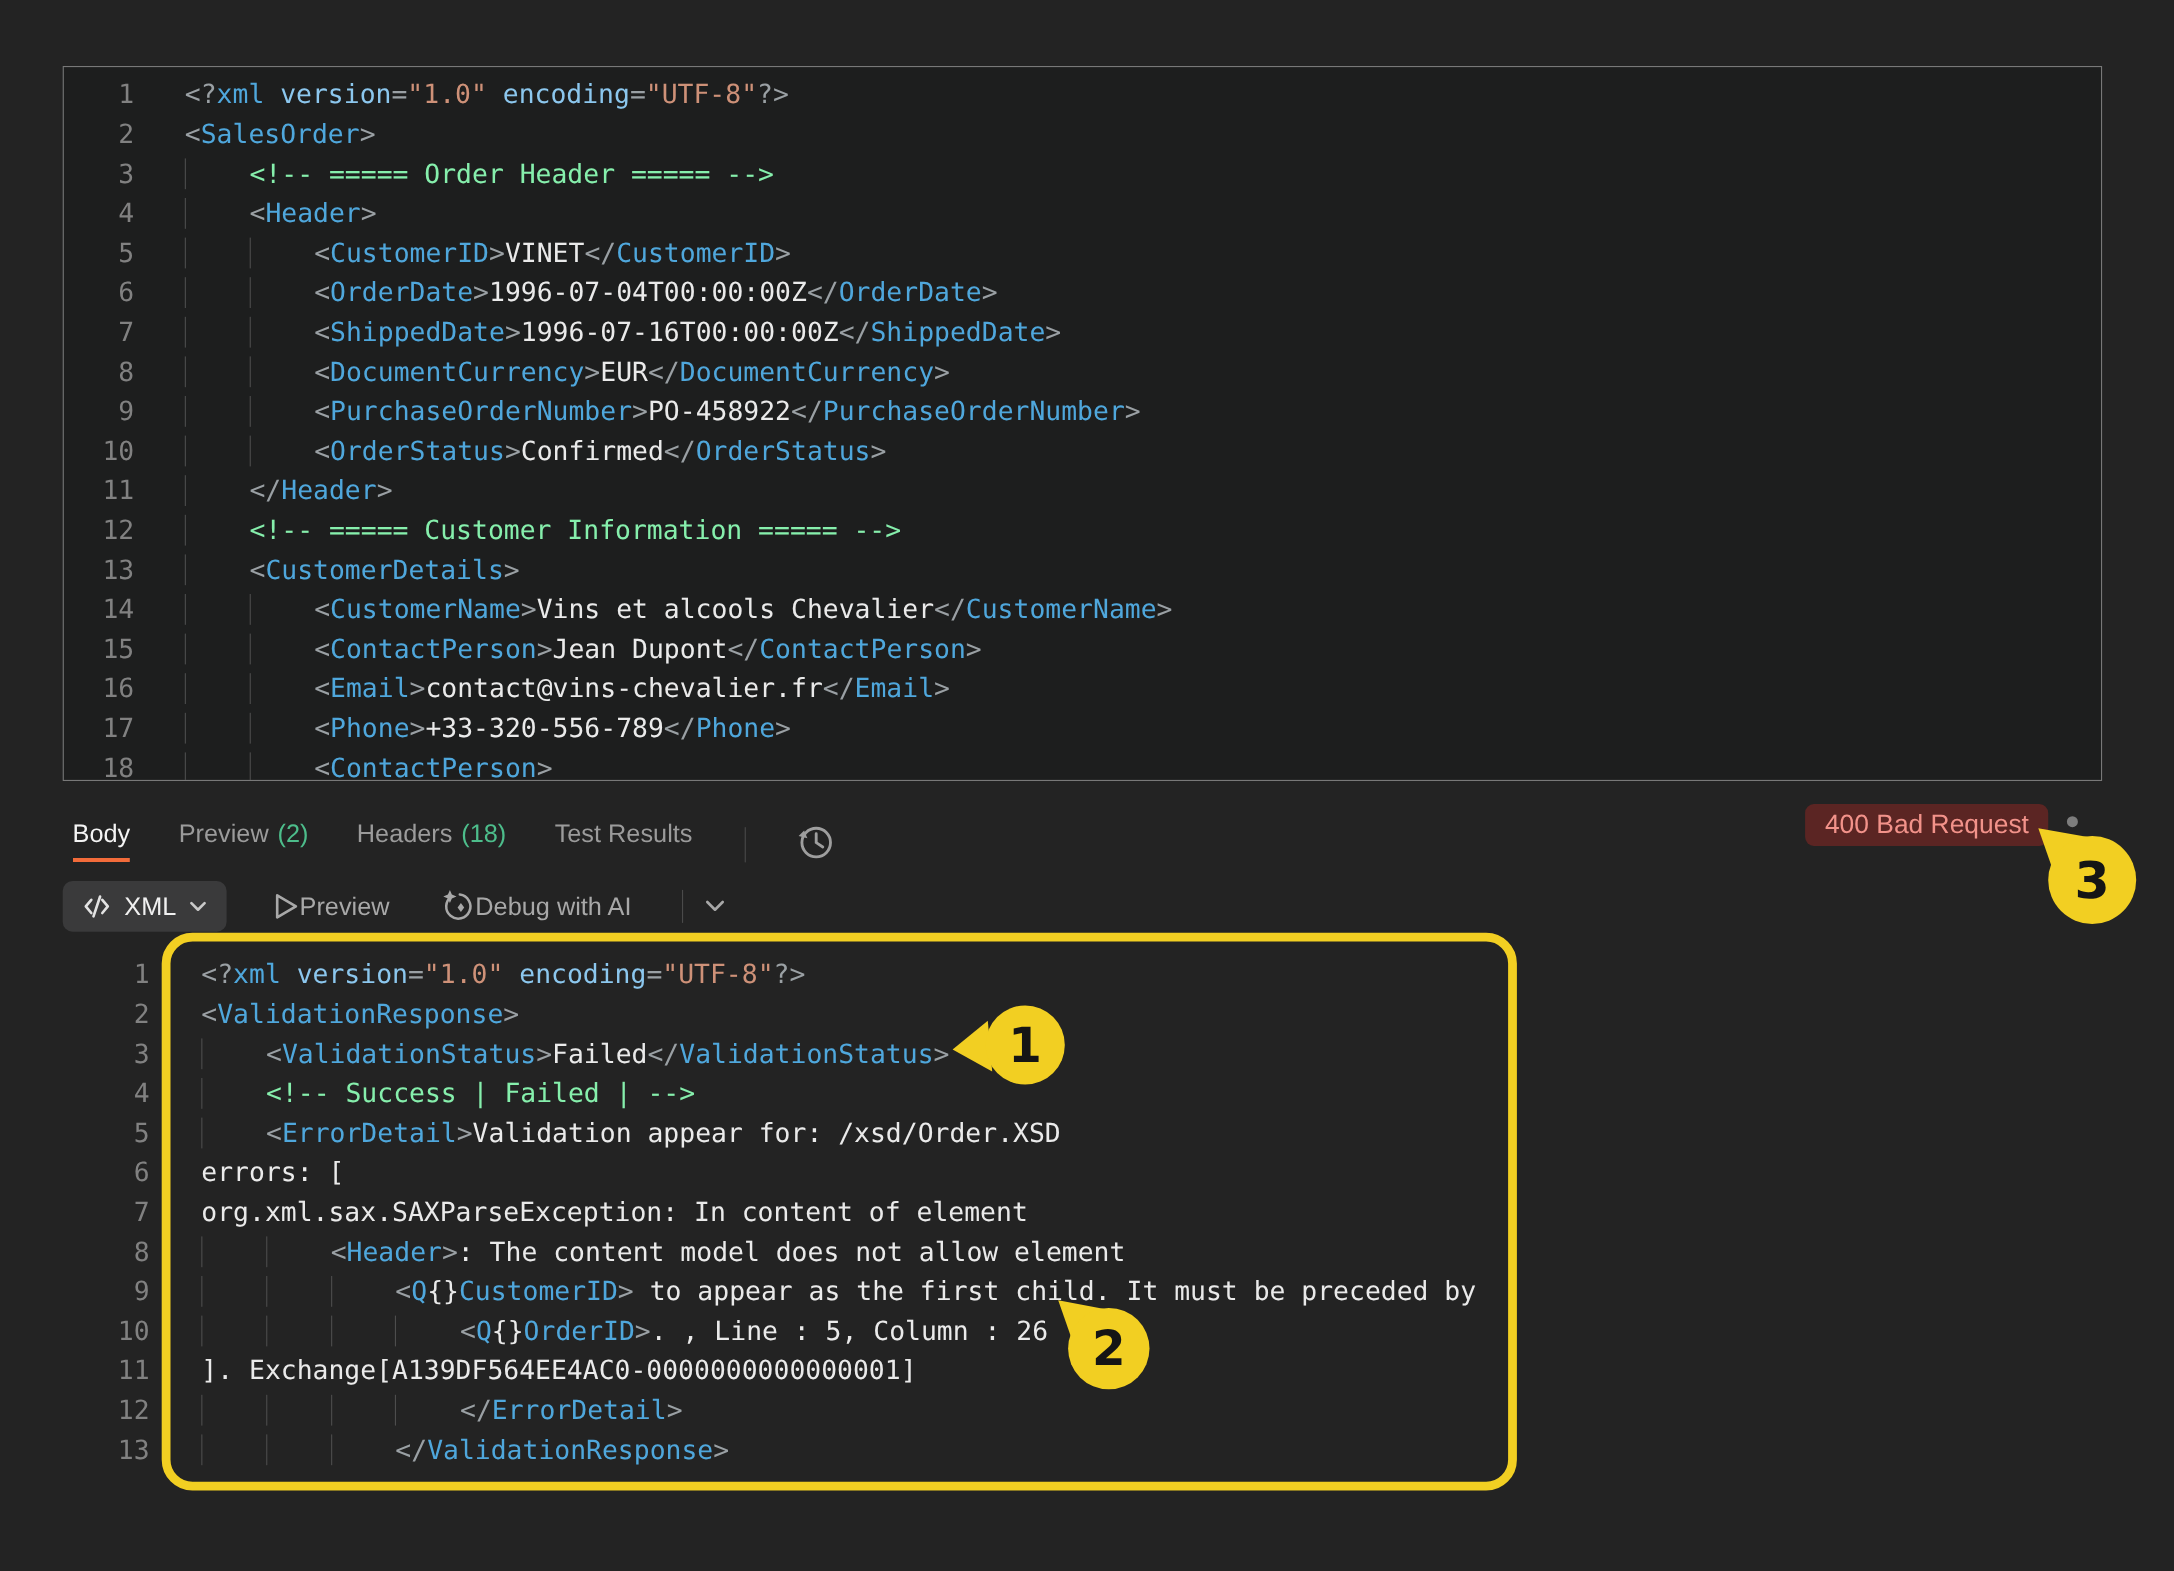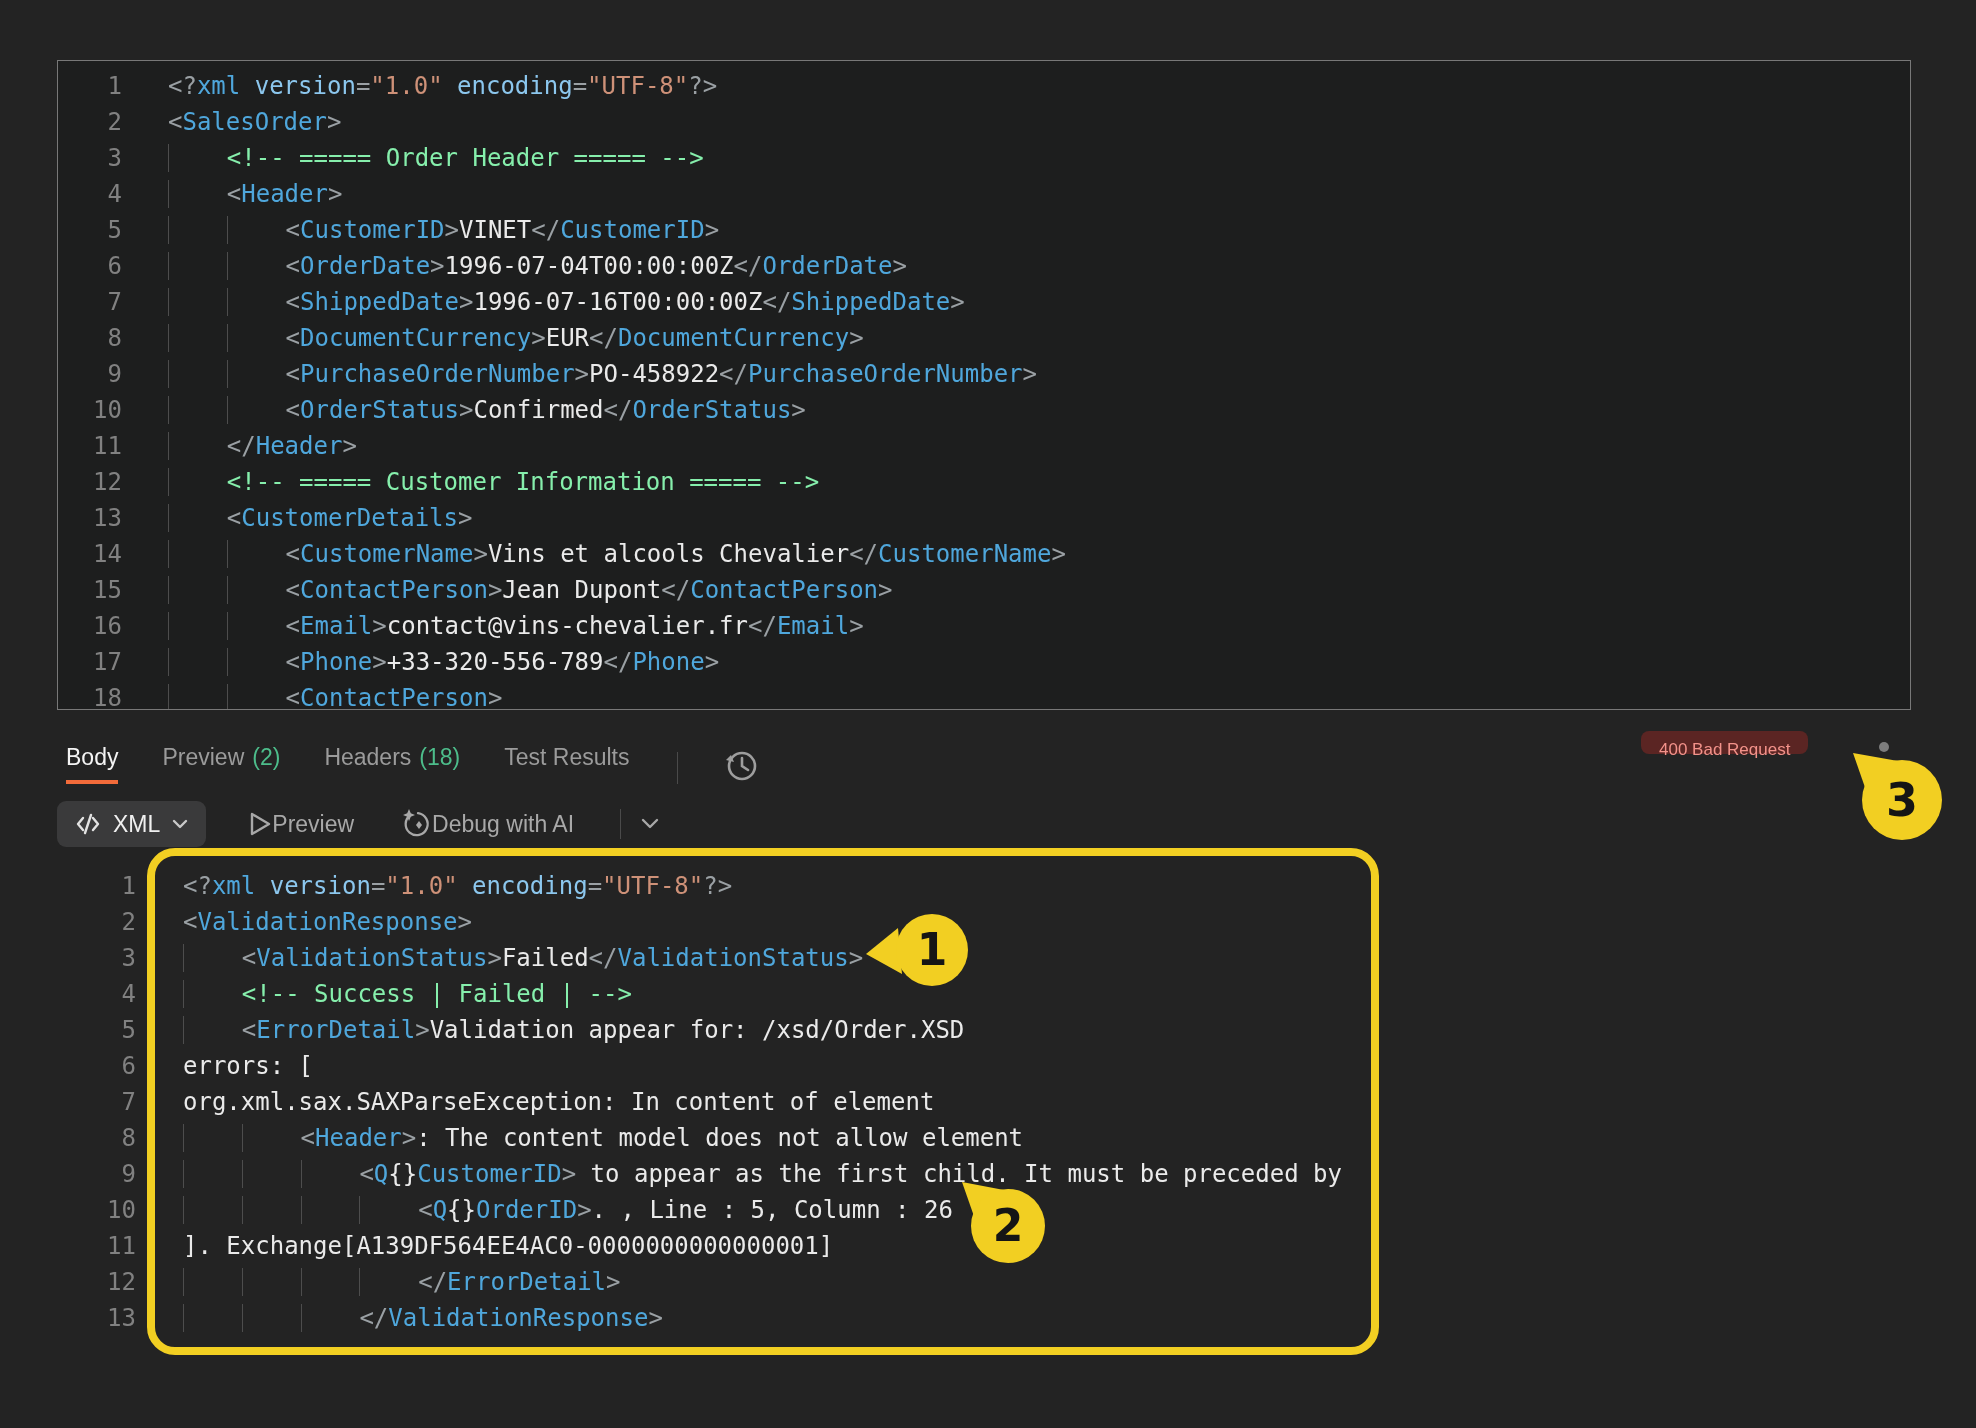--- a/index.html
+++ b/index.html
@@ -22,22 +22,22 @@
 
   
   .tabs{position:absolute;left:66px;top:730px;height:54px;display:flex;
         align-items:flex-end;gap:44px;font-size:23px;color:#9b9b9b;}
   .tab{display:flex;align-items:center;gap:8px;height:54px;cursor:pointer;}
   .tab.active{color:#f4f4f4;box-shadow:inset 0 -4px 0 0 #f26b3a;}
   .tab .count{color:#4dbd8b;}
   .tabs .vdiv{width:1px;height:32px;background:#4a4a4a;margin-left:4px;}
 
   
-  .status-badge{position:absolute;left:1641px;top:731px;height:23px;line-height:38px;
-      padding:0 18px;background:#5b2523;color:#f2928a;font-size:17px;
+  .status-badge{position:absolute;left:1641px;top:731px;height:38px;line-height:38px;
+      padding:0 18px;background:#5b2523;color:#f2928a;font-size:24px;
       border-radius:8px;}
   .kebab-dot{position:absolute;left:1879px;top:742px;width:10px;height:10px;
       border-radius:50%;background:#7d7d7d;}
 
   
   .toolbar{position:absolute;left:57px;top:801px;height:46px;display:flex;
       align-items:center;font-size:23px;color:#a8a8a8;}
   .fmt-btn{display:flex;align-items:center;gap:12px;height:46px;padding:0 18px;
       background:#3a3a3b;border-radius:9px;color:#f0f0f0;margin-right:42px;cursor:pointer;}
   .tool-item{display:flex;align-items:center;margin-right:46px;cursor:pointer;}

